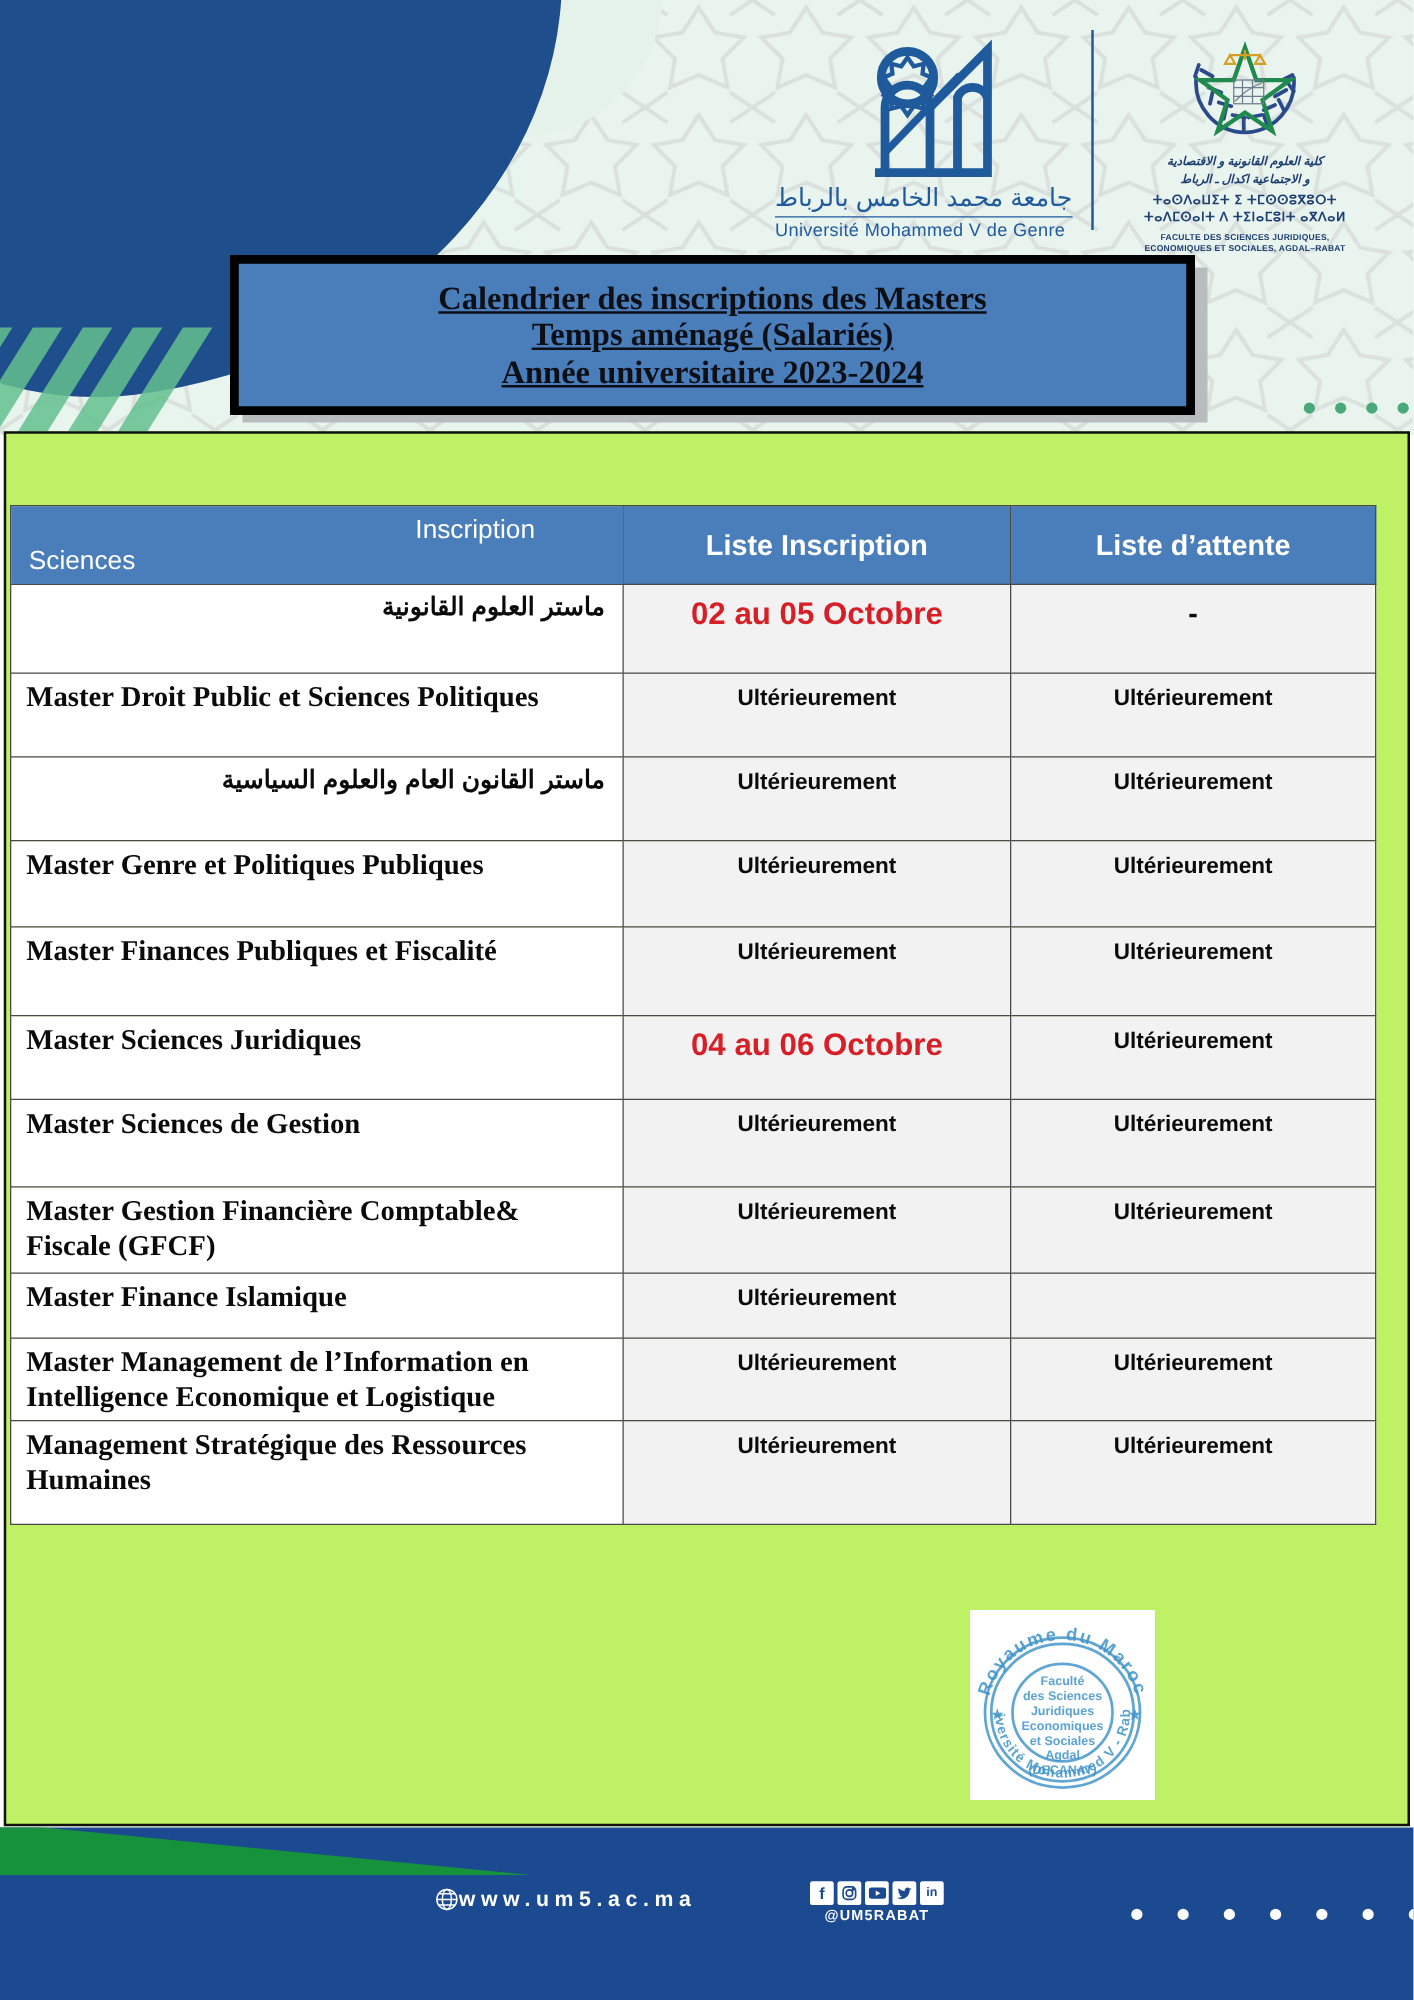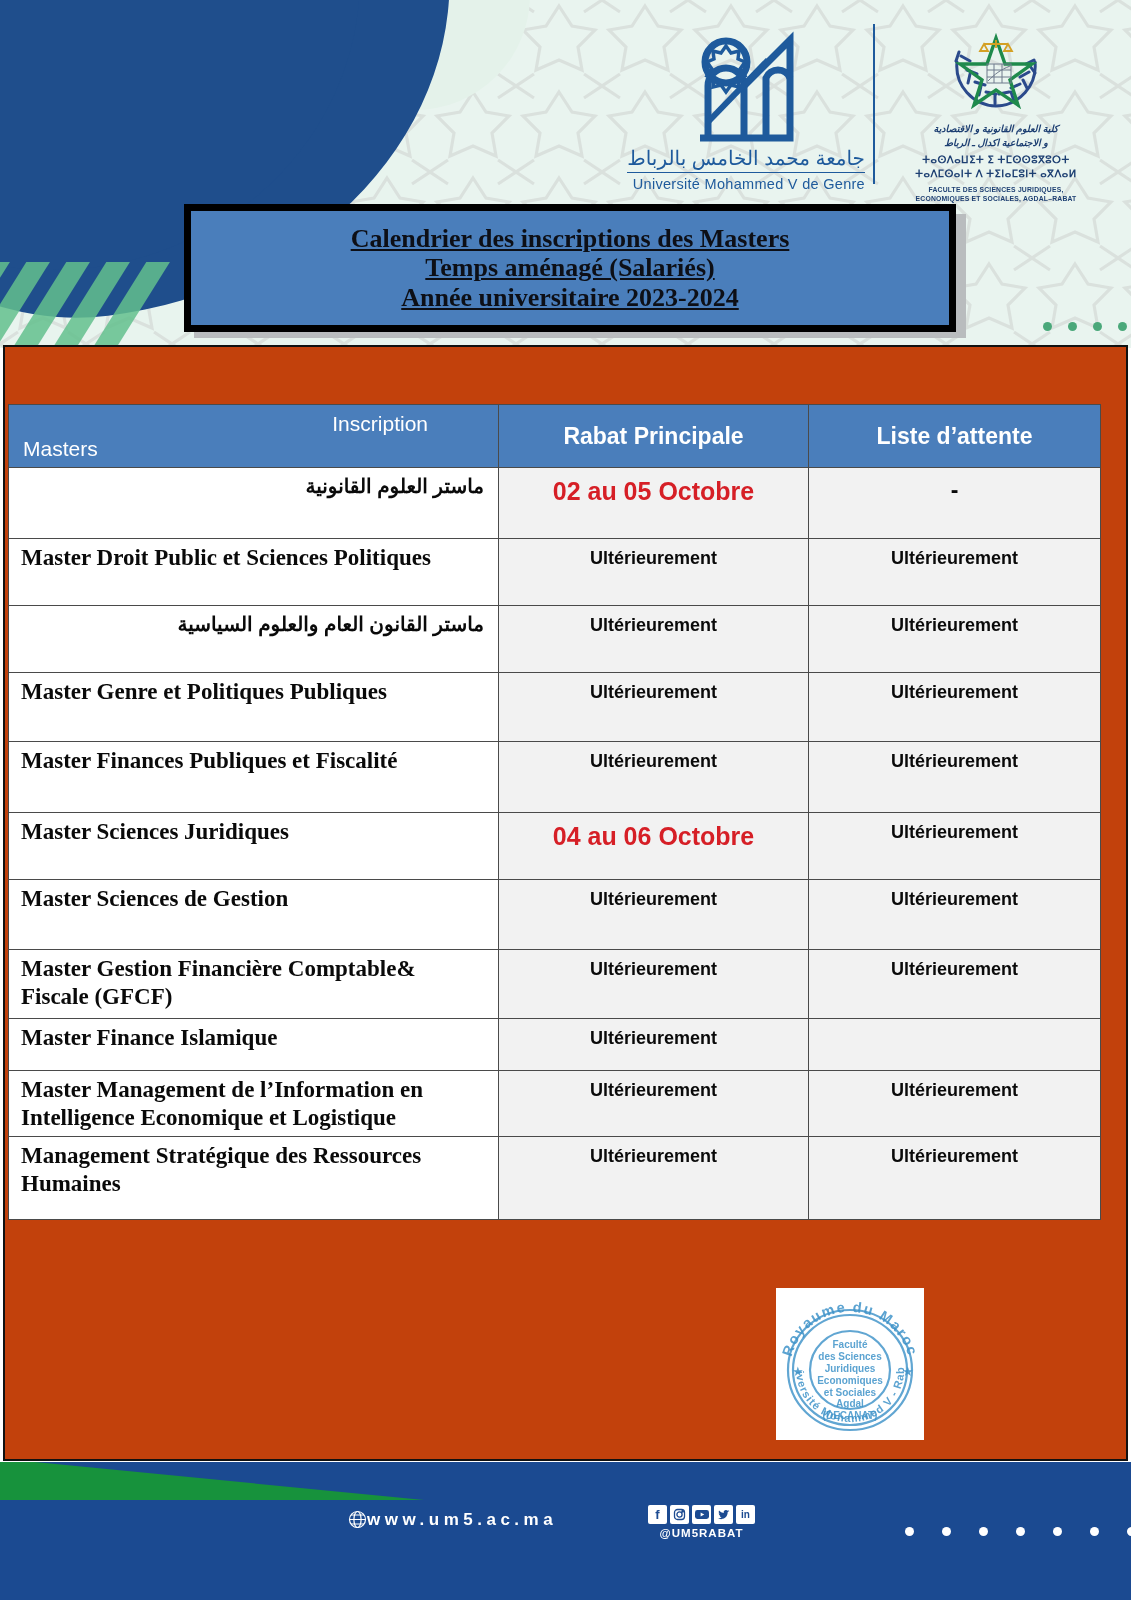--- a/index.html
+++ b/index.html
@@ -15,21 +15,21 @@
   .blue-blob2{position:absolute;left:-240px;top:-60px;width:600px;height:330px;background:#1f4e8c;
              border-radius:0 0 58% 55% / 0 0 100% 85%;}
   .mint-circle{position:absolute;left:300px;top:-120px;width:230px;height:230px;border-radius:50%;background:#e4f2ea;}
   .mint-wash{position:absolute;left:420px;top:0;width:711px;height:348px;background:#e9f4ef;}
   .green-stripes{position:absolute;left:-10px;top:262px;width:230px;height:95px;overflow:hidden;}
   .green-stripes i{position:absolute;width:20px;height:190px;background:#63c08d;transform:rotate(32deg);top:-50px;opacity:.85;}
   .gdot{position:absolute;width:9px;height:9px;border-radius:50%;background:#4aa87a;}
 
   
   .logos{position:absolute;left:620px;top:12px;width:510px;height:190px;display:flex;align-items:flex-start;}
-  .logo-um5{width:245px;text-align:right;padding-top:14px;}
+  .logo-um5{width:245px;text-align:left;padding-top:14px;}
   .um5-mark{height:118px;display:flex;justify-content:center;align-items:flex-end;}
   .um5-ar{font-size:20px;color:#1e5a9c;letter-spacing:1px;margin-top:2px;
           border-bottom:1.5px solid #1e5a9c;display:inline-block;padding-bottom:2px;direction:rtl;}
   .um5-fr{font-size:14.5px;color:#1e5a9c;margin-top:3px;letter-spacing:.3px;}
   .logo-div{width:1.5px;height:160px;background:#1e5a9c;margin:12px 14px 0 8px;}
   .logo-fac{width:215px;text-align:center;padding-top:10px;}
   .fac-ar{font-size:9.5px;color:#1d3f72;direction:rtl;line-height:1.45;margin-top:4px;font-weight:bold;font-style:italic;}
   .fac-tif{font-size:10px;color:#1d3f72;line-height:1.4;margin-top:3px;font-weight:bold;letter-spacing:.5px;}
   .fac-fr{font-size:6.8px;color:#1d3f72;line-height:1.45;margin-top:4px;font-weight:bold;letter-spacing:.2px;}
 
@@ -37,21 +37,21 @@
   .title-wrap{position:absolute;left:184px;top:204px;width:772px;height:128px;}
   .title-shadow{position:absolute;left:10px;top:10px;width:772px;height:124px;background:#b9bcbe;}
   .title-outer{position:absolute;left:0;top:0;width:772px;height:128px;background:#000000;
                box-sizing:border-box;padding:7px;}
   .title-inner{width:100%;height:100%;background:#4a7ebb;box-sizing:border-box;
                display:flex;flex-direction:column;align-items:center;justify-content:center;}
   .title-inner div{font-family:"Liberation Serif",serif;font-weight:bold;font-size:26px;color:#0d0f16;
                    text-decoration:underline;line-height:1.13;text-align:center;}
 
   
-  .sheet{position:absolute;left:3px;top:345px;width:1125px;height:1116px;background:#c2410c;
+  .sheet{position:absolute;left:3px;top:345px;width:1125px;height:1116px;background:#bef264;
          border:2.5px solid #111;box-sizing:border-box;}
   table.cal{position:absolute;left:3px;top:57px;width:1092px;border-collapse:collapse;table-layout:fixed;}
   table.cal td,table.cal th{border:1.5px solid #4a4a4a;box-sizing:border-box;}
 
   thead th{background:#4a7ebb;color:#fff;height:63px;padding:0;border:1.5px solid #3c3c3c;}
   th.hdr-corner{position:relative;}
   th.hdr-corner .insc{position:absolute;right:70px;top:7px;font-size:21px;font-weight:normal;}
   th.hdr-corner .mast{position:absolute;left:14px;bottom:6px;font-size:21px;font-weight:normal;}
   th.hdr-col{font-size:23px;font-weight:bold;vertical-align:middle;}
 
@@ -185,23 +185,23 @@
     <table class="cal">
       <colgroup>
           <col style="width:490px">
           <col style="width:310px">
           <col style="width:292px">
         </colgroup>
       <thead>
         <tr>
           <th class="hdr-corner">
             <span class="insc">Inscription</span>
-            <span class="mast">Masters</span>
+            <span class="mast">Sciences</span>
           </th>
-          <th class="hdr-col">Rabat Principale</th>
+          <th class="hdr-col">Liste Inscription</th>
           <th class="hdr-col">Liste d’attente</th>
         </tr>
       </thead>
       <tbody>
           <tr style="height: 71px;">
             <td class="name">
               <div class="ar">ماستر العلوم القانونية</div>
             </td>
             <td class="val"><span class="date">02 au 05 Octobre</span></td>
             <td class="val"><span class="dash">-</span></td>

